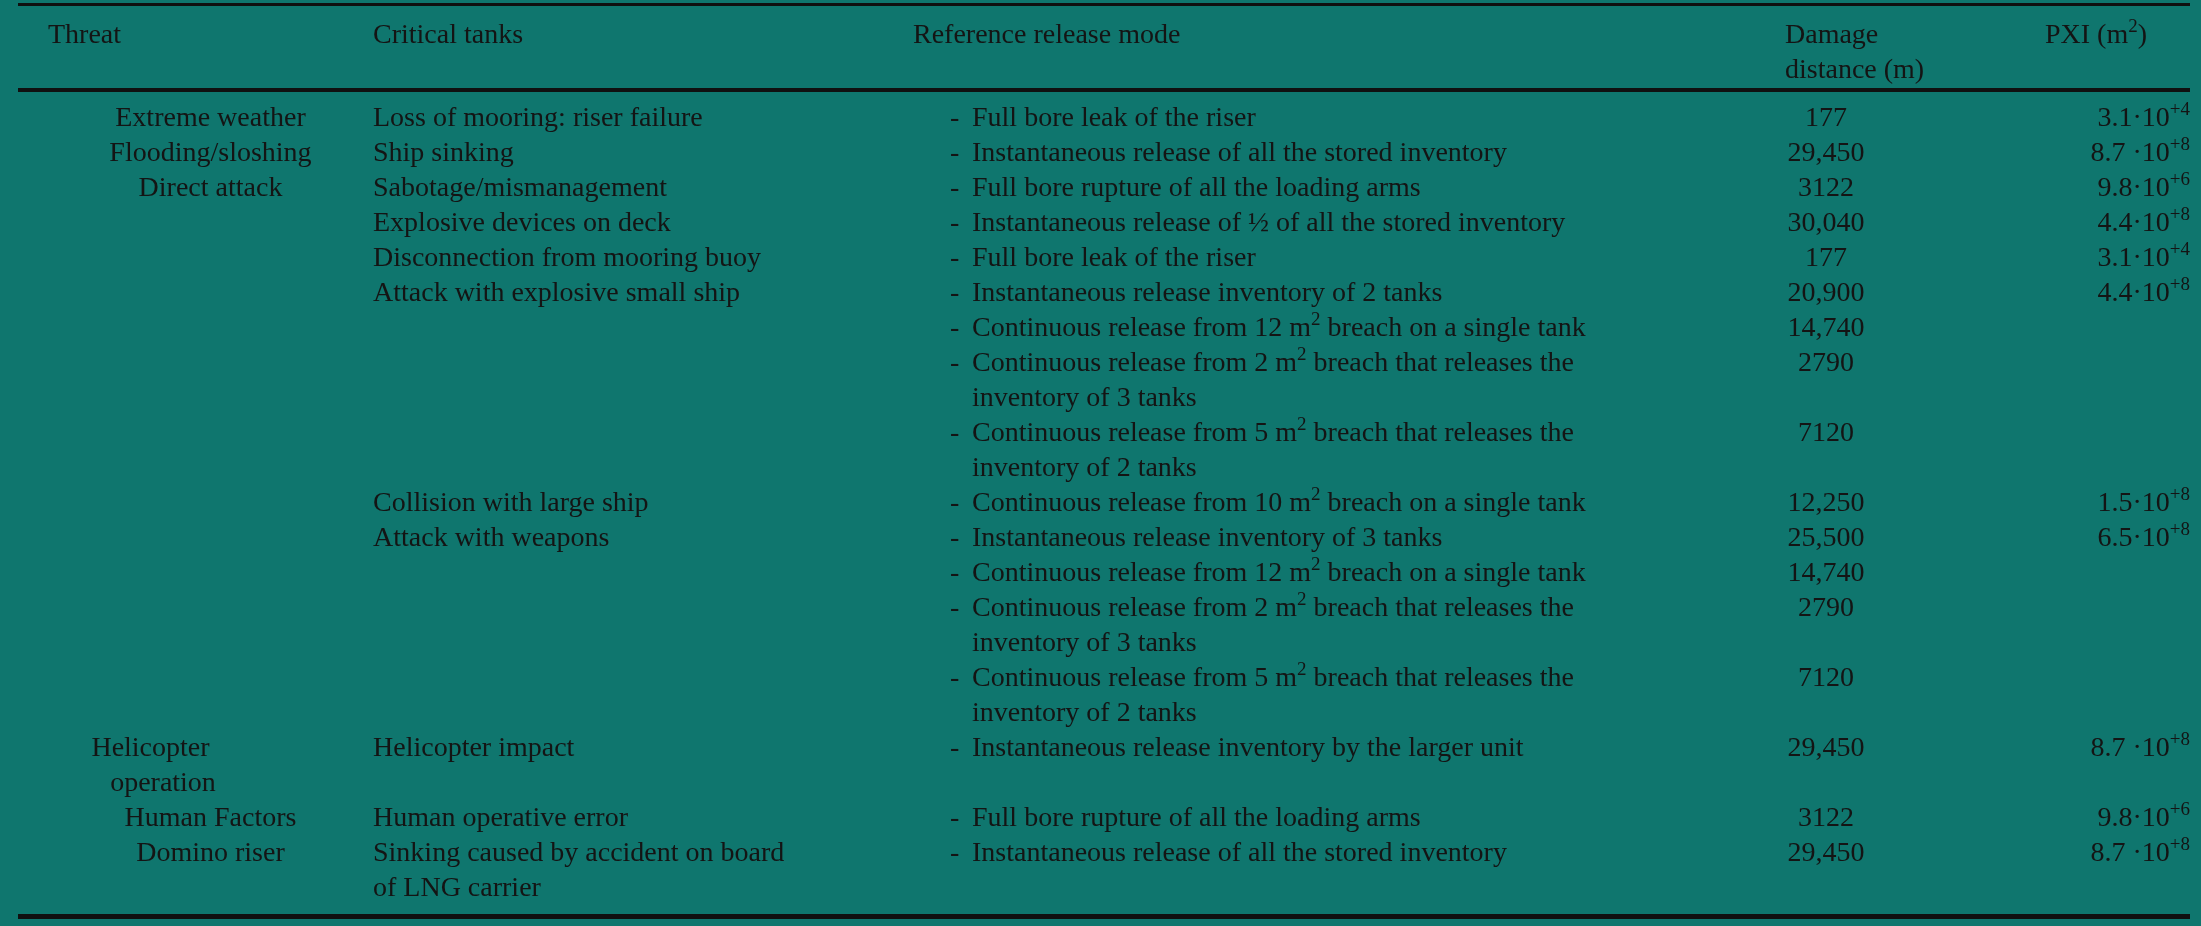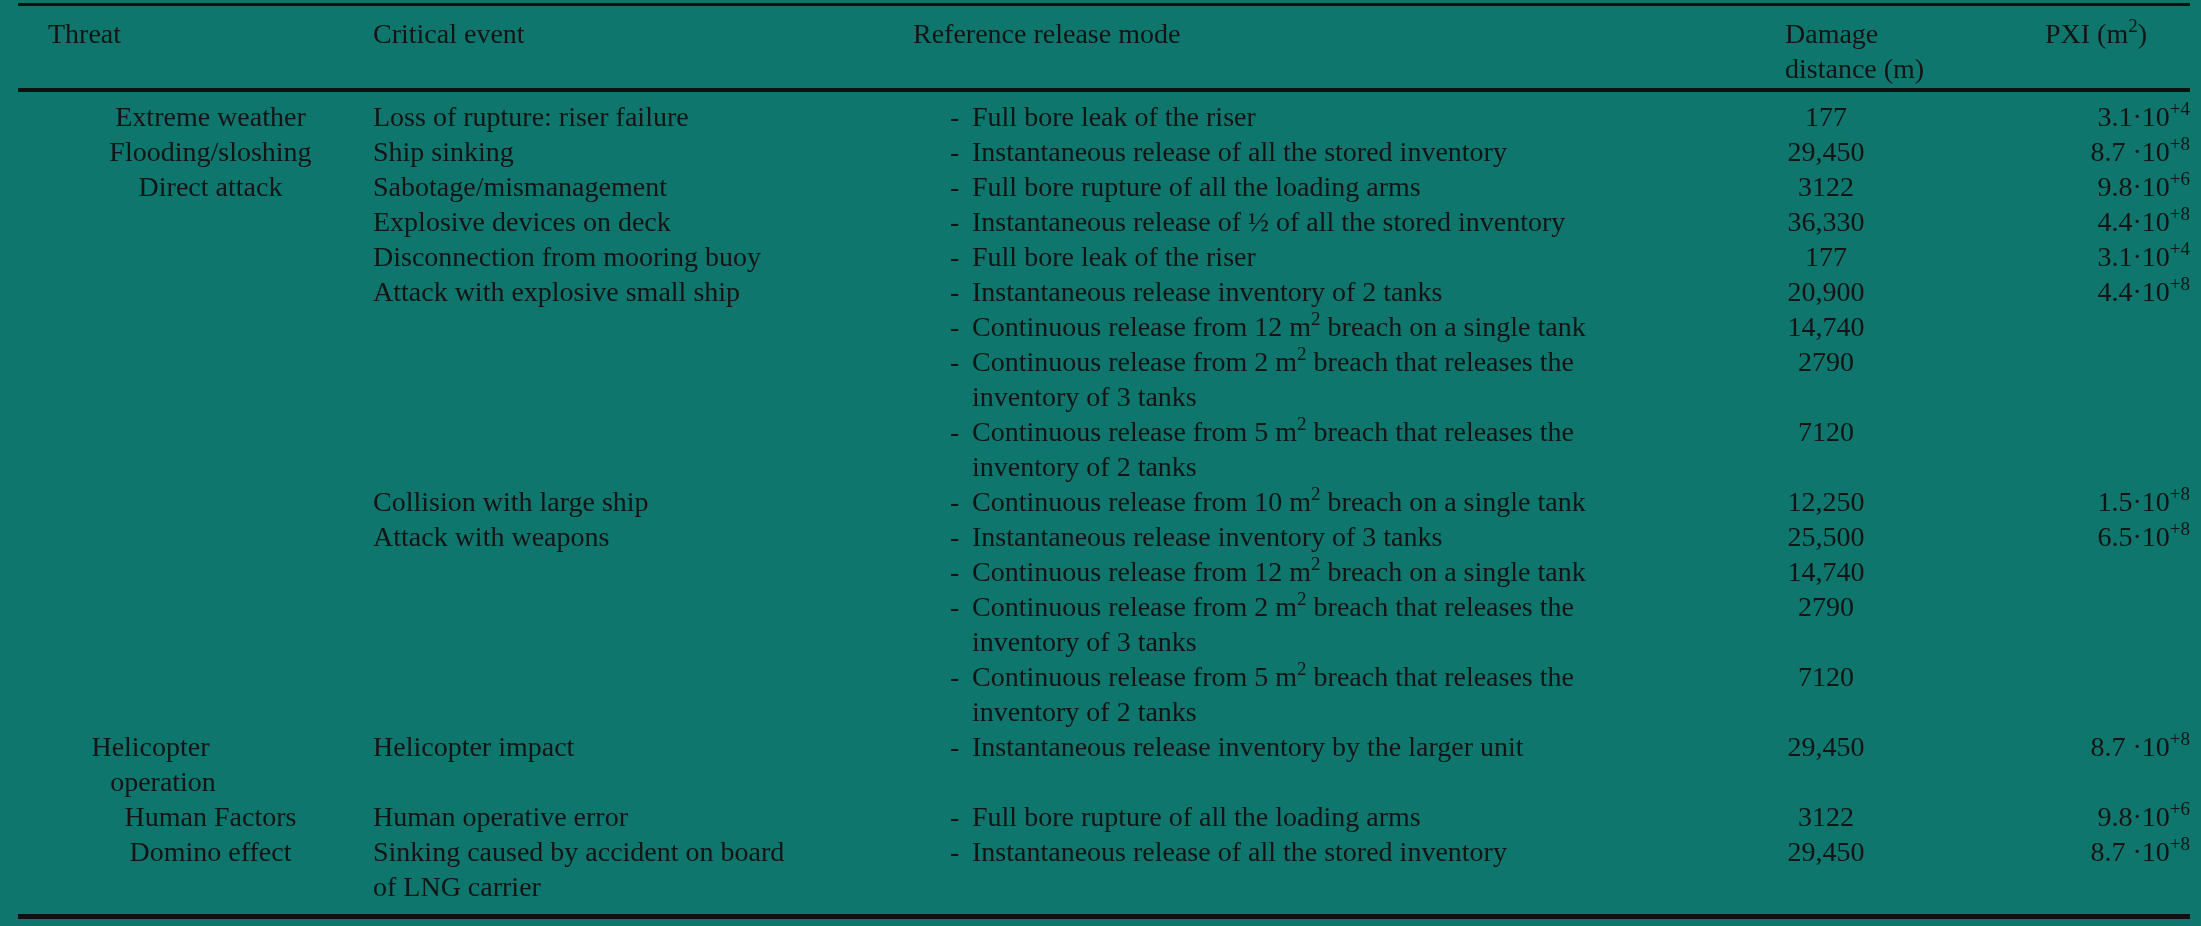--- a/index.html
+++ b/index.html
@@ -91,40 +91,40 @@
         <col class="c3">
         <col class="c4">
         <col class="c5">
     </colgroup>
     <thead>
       <tr>
         <th class="h-threat">
           <span>Threat</span>
         </th>
         <th class="h-event">
-          <span>Critical event</span>
+          <span>Critical tanks</span>
         </th>
         <th class="h-mode">
           <span>Reference release mode</span>
         </th>
         <th class="h-damage">
           <span class="hd-wrap">Damage distance (m)</span>
         </th>
         <th class="h-pxi">
           <span>PXI (m</span><sup>2</sup><span>)</span>
         </th>
       </tr>
     </thead>
     <tbody id="table-body">
         <tr>
       <td class="threat">
         <span class="threat-text">Extreme weather</span>
       </td>
       <td class="event">
-        <span class="event-text">Loss of rupture: riser failure</span>
+        <span class="event-text">Loss of mooring: riser failure</span>
       </td>
       <td class="mode">
         <span class="mode-line">
           <span class="mode-dash">-</span>
           <span class="mode-text"><span>Full bore leak of the riser</span><sup></sup><span></span></span>
         </span>
       </td>
       <td class="damage">
         <span>177</span>
       </td>
@@ -179,21 +179,21 @@
       <td class="event">
         <span class="event-text">Explosive devices on deck</span>
       </td>
       <td class="mode">
         <span class="mode-line">
           <span class="mode-dash">-</span>
           <span class="mode-text"><span>Instantaneous release of ½ of all the stored inventory</span><sup></sup><span></span></span>
         </span>
       </td>
       <td class="damage">
-        <span>36,330</span>
+        <span>30,040</span>
       </td>
       <td class="pxi">
         <span>4.4·10</span><sup>+8</sup>
       </td>
     </tr>
         <tr>
       <td class="threat">
         <span class="threat-text"></span>
       </td>
       <td class="event">
@@ -427,21 +427,21 @@
       </td>
       <td class="damage">
         <span>3122</span>
       </td>
       <td class="pxi">
         <span>9.8·10</span><sup>+6</sup>
       </td>
     </tr>
         <tr>
       <td class="threat">
-        <span class="threat-text">Domino effect</span>
+        <span class="threat-text">Domino riser</span>
       </td>
       <td class="event">
         <span class="event-text wrap-event">Sinking caused by accident on board of LNG carrier</span>
       </td>
       <td class="mode">
         <span class="mode-line">
           <span class="mode-dash">-</span>
           <span class="mode-text"><span>Instantaneous release of all the stored inventory</span><sup></sup><span></span></span>
         </span>
       </td>

